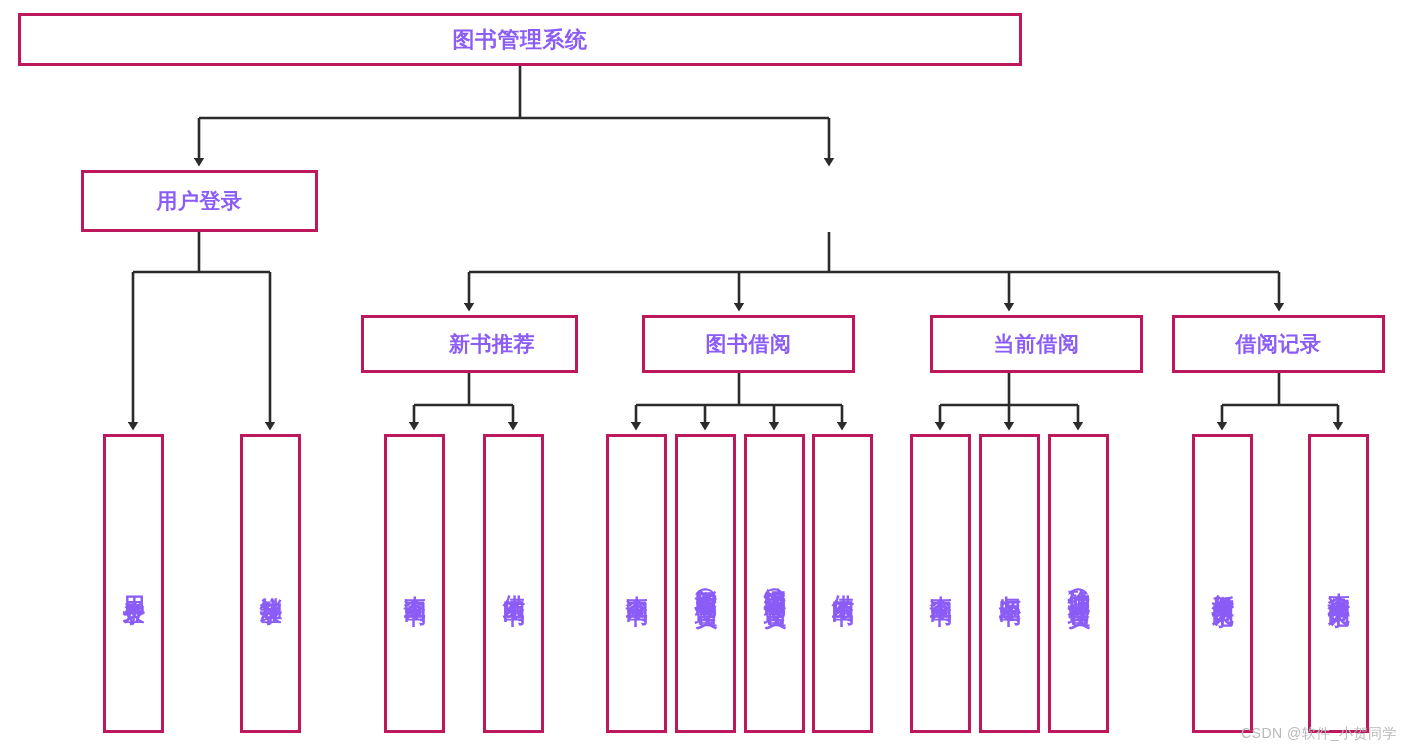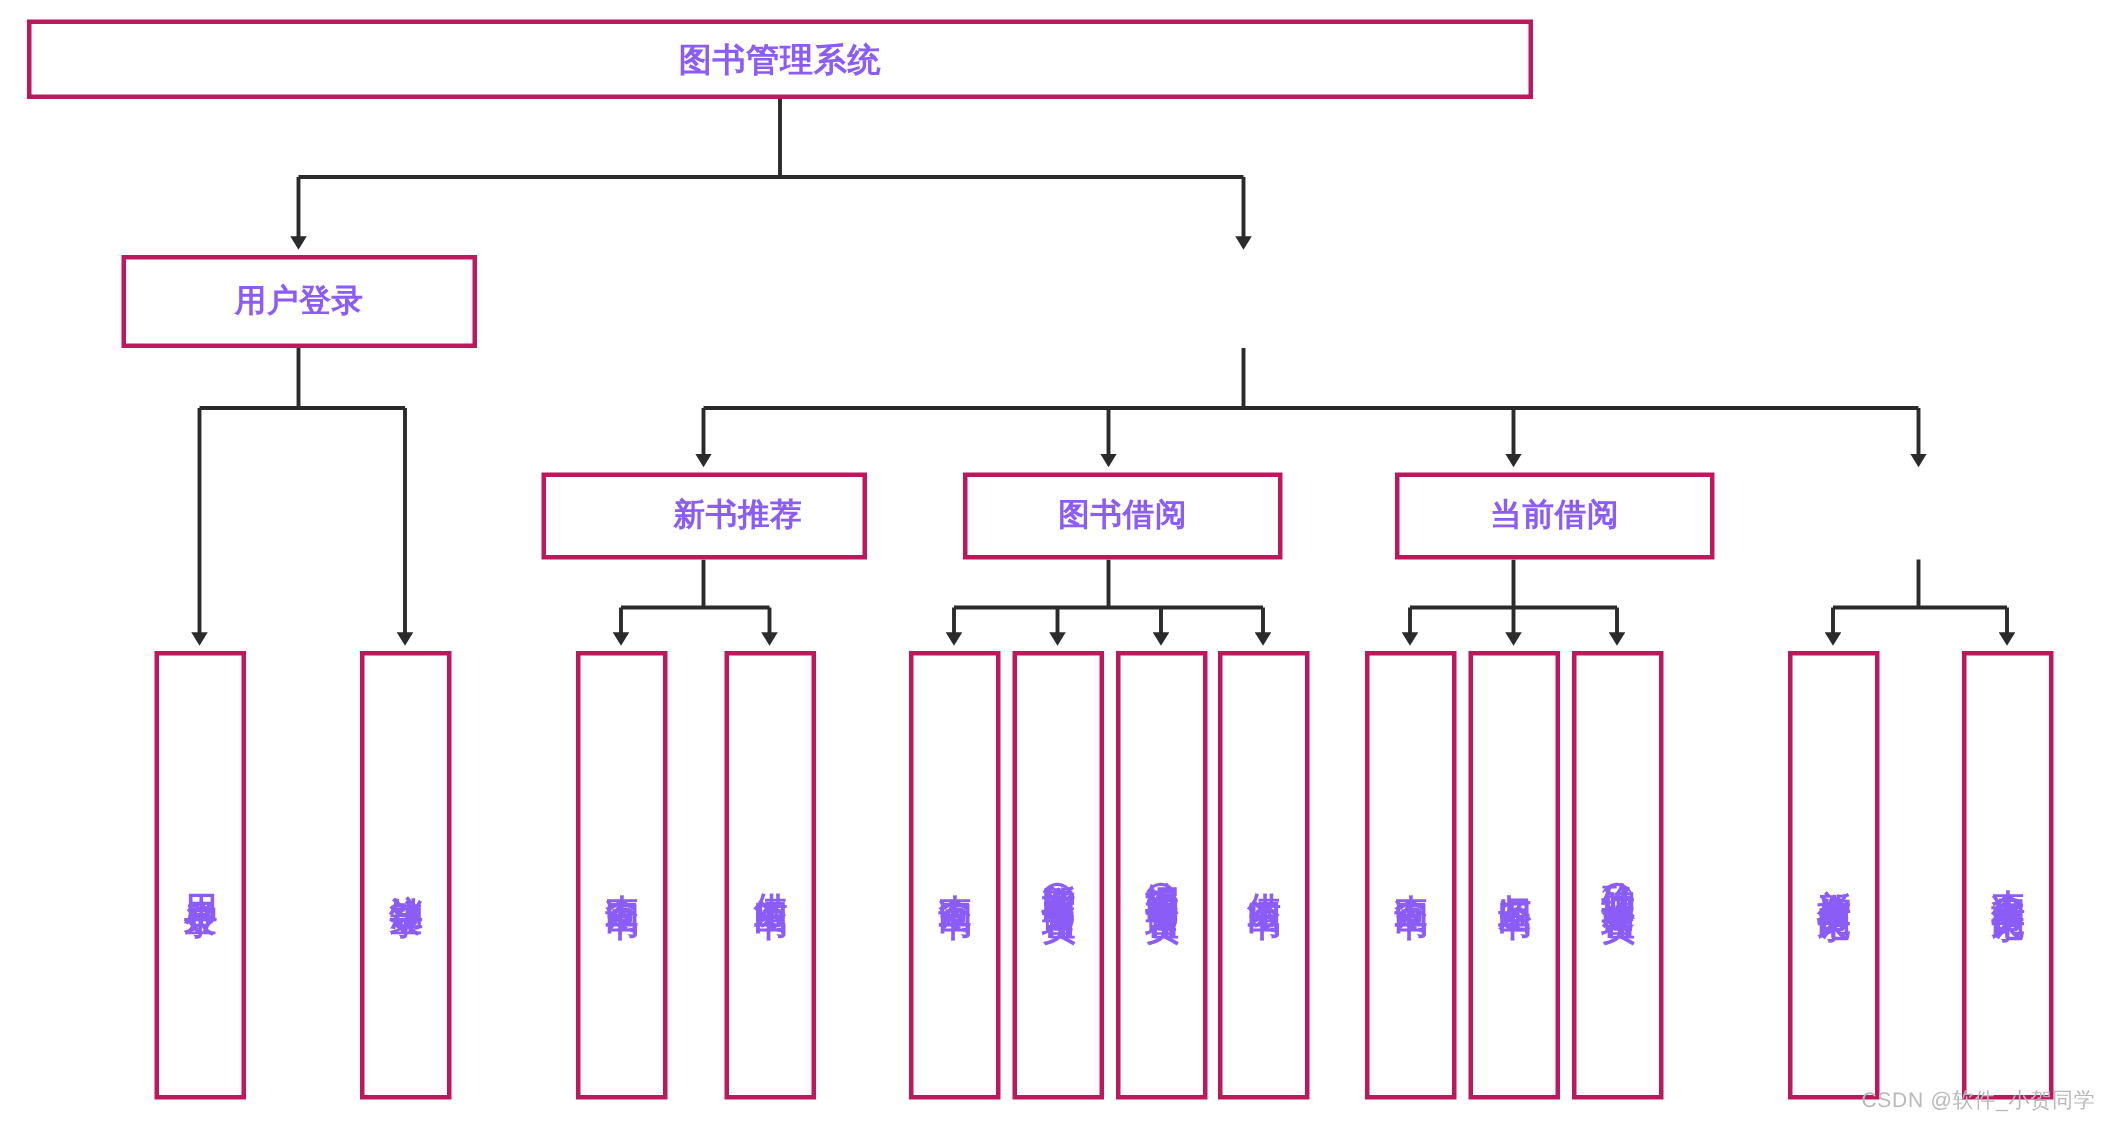--- a/index.html
+++ b/index.html
@@ -135,20 +135,23 @@
 
   <div class="node horiz" style="left:361px; top:315px; width:217px; height:58px;padding-left:45px;">
     <span class="label">新书推荐</span>
   </div>
   <div class="node horiz" style="left:642px; top:315px; width:213px; height:58px;">
     <span class="label">图书借阅</span>
   </div>
   <div class="node horiz" style="left:902px; top:315px; width:213px; height:58px;margin-left:28px;">
     <span class="label">当前借阅</span>
   </div>
+  <div class="node horiz" style="left:1172px; top:315px; width:213px; height:58px;">
+    <span class="label">借阅记录</span>
+  </div>
 
   <div class="node vert" style="left:103px; top:434px; width:61px; height:299px;">
     <span class="label">用户登录</span>
   </div>
   <div class="node vert" style="left:240px; top:434px; width:61px; height:299px;">
     <span class="label">注销登录</span>
   </div>
 
   <div class="node vert" style="left:384px; top:434px; width:61px; height:299px;">
     <span class="label">查询图书</span>

